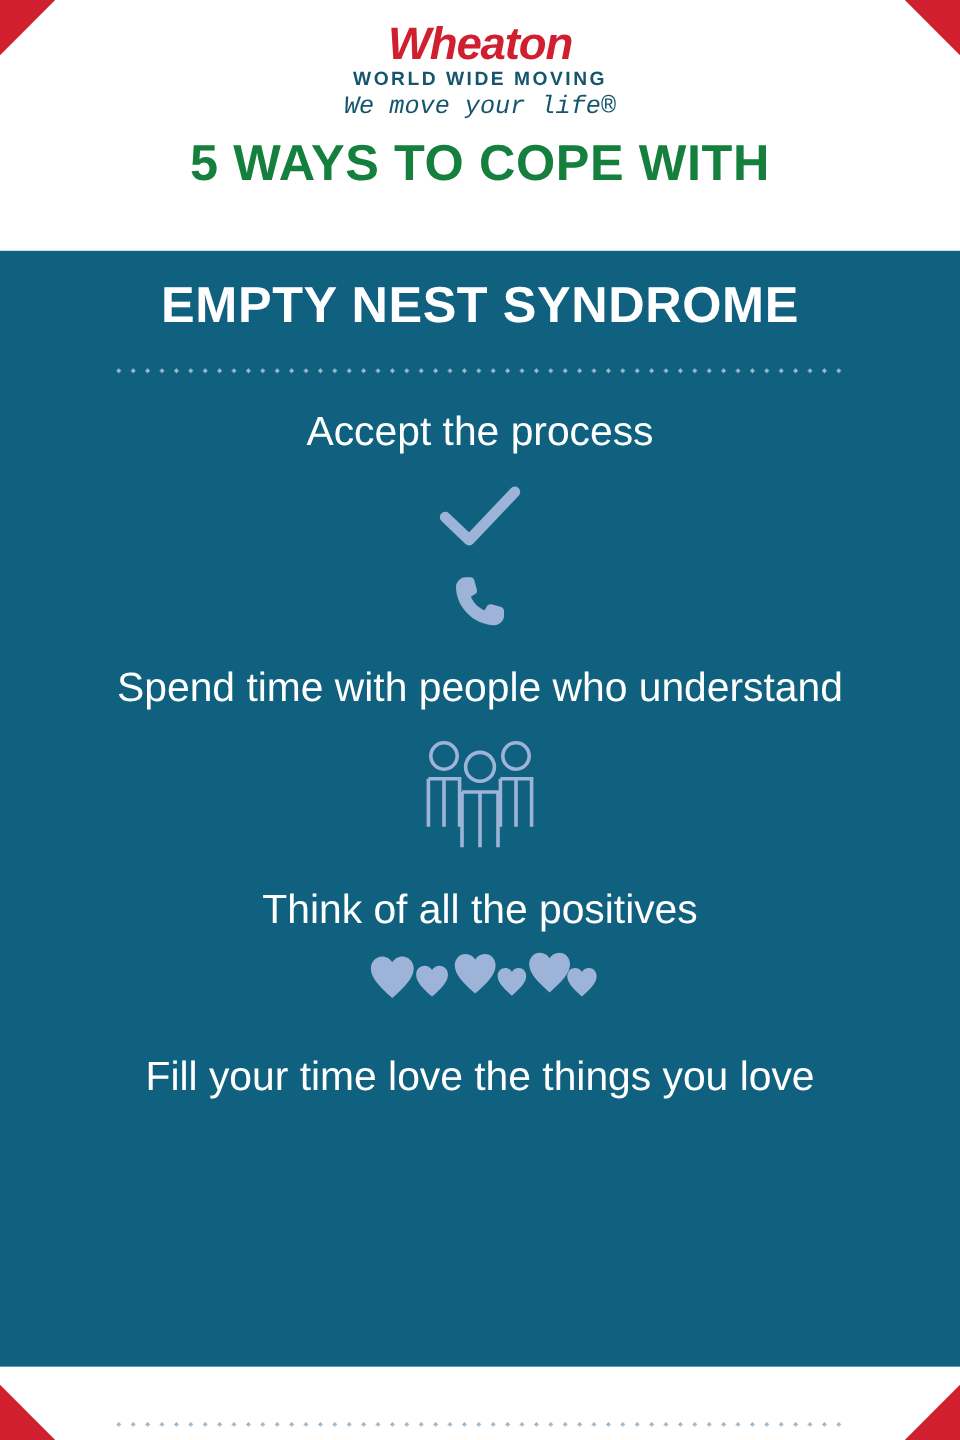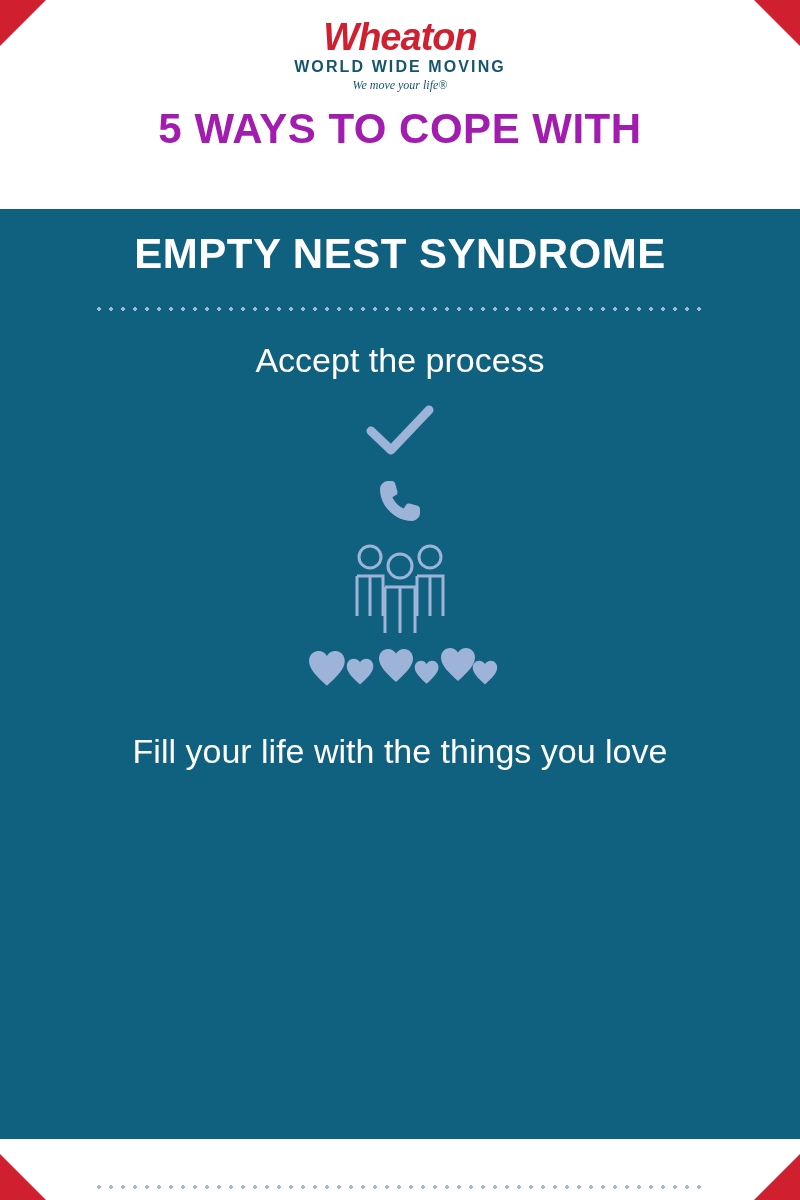--- a/index.html
+++ b/index.html
@@ -73,31 +73,31 @@
   }
   .logo-sub {
     font-family: "Liberation Sans", sans-serif;
     font-size: 16px;
     letter-spacing: 2.1px;
     color: #15556e;
     margin-top: 3px;
     font-weight: bold;
   }
   .logo-tag {
-    font-family: Liberation Serif, serif;
+    font-family: Liberation Mono, monospace;
     font-style: italic;
-    font-size: 12px;
+    font-size: 21px;
     color: #15556e;
     margin-top: 4px;
   }
   .title-line-1 {
     font-family: "Liberation Sans", sans-serif;
     font-size: 42px;
     font-weight: bold;
-    color: #a21caf;
+    color: #15803d;
     letter-spacing: 0.5px;
     margin-top: 14px;
     line-height: 1.05;
   }
   
   .body-band {
     position: relative;
     background: #10617f;
     height: 930px;
     text-align: center;
@@ -193,46 +193,48 @@
         <path d="M6 27 L26 46 L64 6" fill="none" stroke="#9db4d8" stroke-width="9" stroke-linecap="round" stroke-linejoin="round"></path>
       </svg>
     </span>
 
     <span class="icon-wrap icon-phone">
       <svg width="50" height="50" viewBox="0 0 50 50" xmlns="http://www.w3.org/2000/svg">
         <path d="M12.5 5 C9 5 5 9 5 13 C5 30 20 45 37 45 C41 45 45 41 45 37.5 L45 33 C45 31.5 44 30.2 42.6 29.8 L34.5 27.6 C33.1 27.2 31.6 27.8 30.9 29 L28.8 32.6 C23.2 29.9 20.1 26.8 17.4 21.2 L21 19.1 C22.2 18.4 22.8 16.9 22.4 15.5 L20.2 7.4 C19.8 6 18.5 5 17 5 Z" fill="#9db4d8"></path>
       </svg>
     </span>
 
+    <div class="tip tip-3">Spend time with people who understand</div>
     <span class="icon-wrap icon-people">
       <svg width="106" height="96" viewBox="0 0 106 96" xmlns="http://www.w3.org/2000/svg">
         <g fill="none" stroke="#9db4d8" stroke-width="3">
           <circle cx="23" cy="15" r="11"></circle>
           <path d="M10 34 h26 v40 M10 34 v40 M23 34 v40"></path>
           <circle cx="83" cy="15" r="11"></circle>
           <path d="M70 34 h26 v40 M70 34 v40 M83 34 v40"></path>
           <circle cx="53" cy="24" r="12"></circle>
           <path d="M38 45 h30 v46 M38 45 v46 M53 45 v46"></path>
         </g>
       </svg>
     </span>
 
+    <div class="tip tip-4">Think of all the positives</div>
     <span class="icon-wrap icon-hearts">
       <svg width="196" height="62" viewBox="0 0 196 62" xmlns="http://www.w3.org/2000/svg">
         <g fill="#9db4d8">
           <path transform="translate(6,6) scale(1.05)" d="M18 34 C8 25 1 18 1 10.5 C1 5 5 1 10 1 C13.4 1 16.3 2.8 18 5.6 C19.7 2.8 22.6 1 26 1 C31 1 35 5 35 10.5 C35 18 28 25 18 34 Z"></path>
           <path transform="translate(44,14) scale(0.78)" d="M18 34 C8 25 1 18 1 10.5 C1 5 5 1 10 1 C13.4 1 16.3 2.8 18 5.6 C19.7 2.8 22.6 1 26 1 C31 1 35 5 35 10.5 C35 18 28 25 18 34 Z"></path>
           <path transform="translate(76,4) scale(1.0)" d="M18 34 C8 25 1 18 1 10.5 C1 5 5 1 10 1 C13.4 1 16.3 2.8 18 5.6 C19.7 2.8 22.6 1 26 1 C31 1 35 5 35 10.5 C35 18 28 25 18 34 Z"></path>
           <path transform="translate(112,16) scale(0.7)" d="M18 34 C8 25 1 18 1 10.5 C1 5 5 1 10 1 C13.4 1 16.3 2.8 18 5.6 C19.7 2.8 22.6 1 26 1 C31 1 35 5 35 10.5 C35 18 28 25 18 34 Z"></path>
           <path transform="translate(138,3) scale(1.0)" d="M18 34 C8 25 1 18 1 10.5 C1 5 5 1 10 1 C13.4 1 16.3 2.8 18 5.6 C19.7 2.8 22.6 1 26 1 C31 1 35 5 35 10.5 C35 18 28 25 18 34 Z"></path>
           <path transform="translate(170,16) scale(0.72)" d="M18 34 C8 25 1 18 1 10.5 C1 5 5 1 10 1 C13.4 1 16.3 2.8 18 5.6 C19.7 2.8 22.6 1 26 1 C31 1 35 5 35 10.5 C35 18 28 25 18 34 Z"></path>
         </g>
       </svg>
     </span>
 
-    <div class="tip tip-5">Fill your life with the things you love</div>
+    <div class="tip tip-5">Fill your time love the things you love</div>
   </div>
 
   <div class="bottom-band">
     <div class="bottom-dots"></div>
   </div>
 
 </div>
 
 </body></html>

